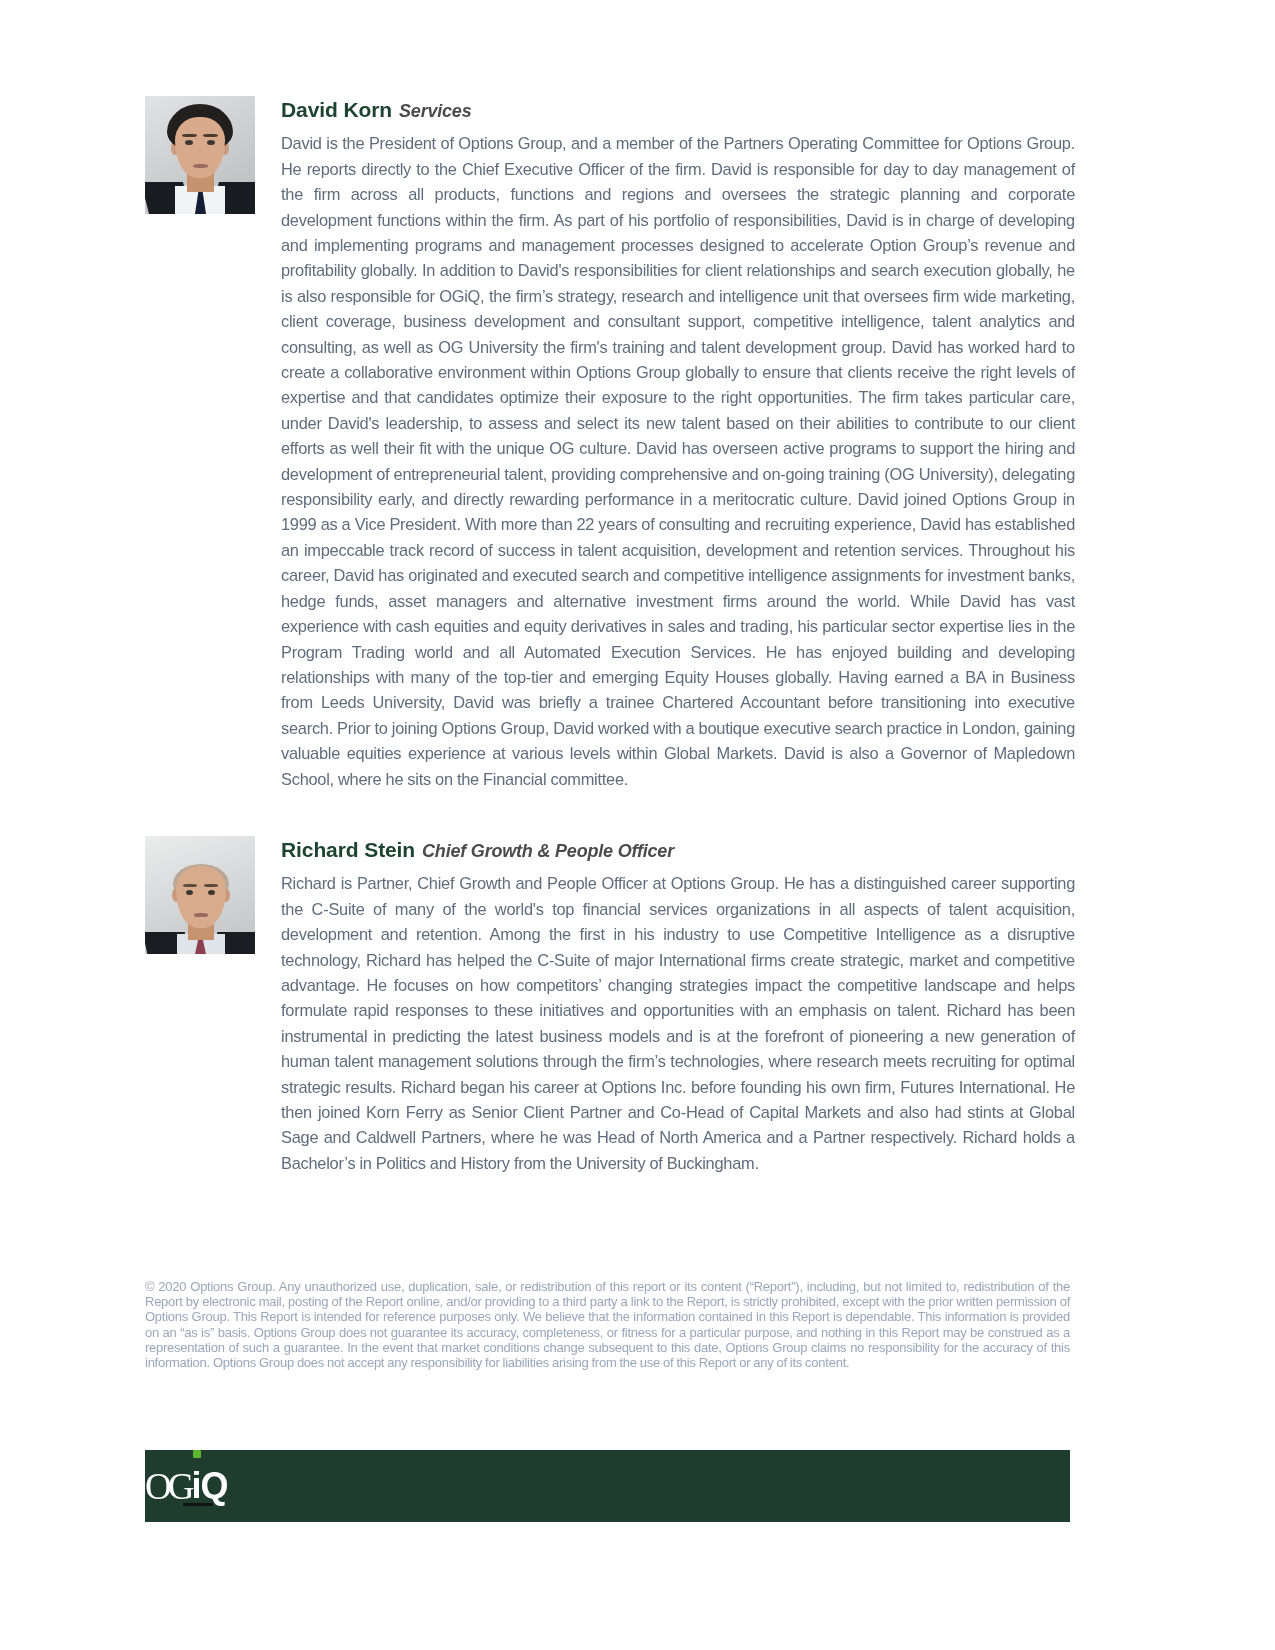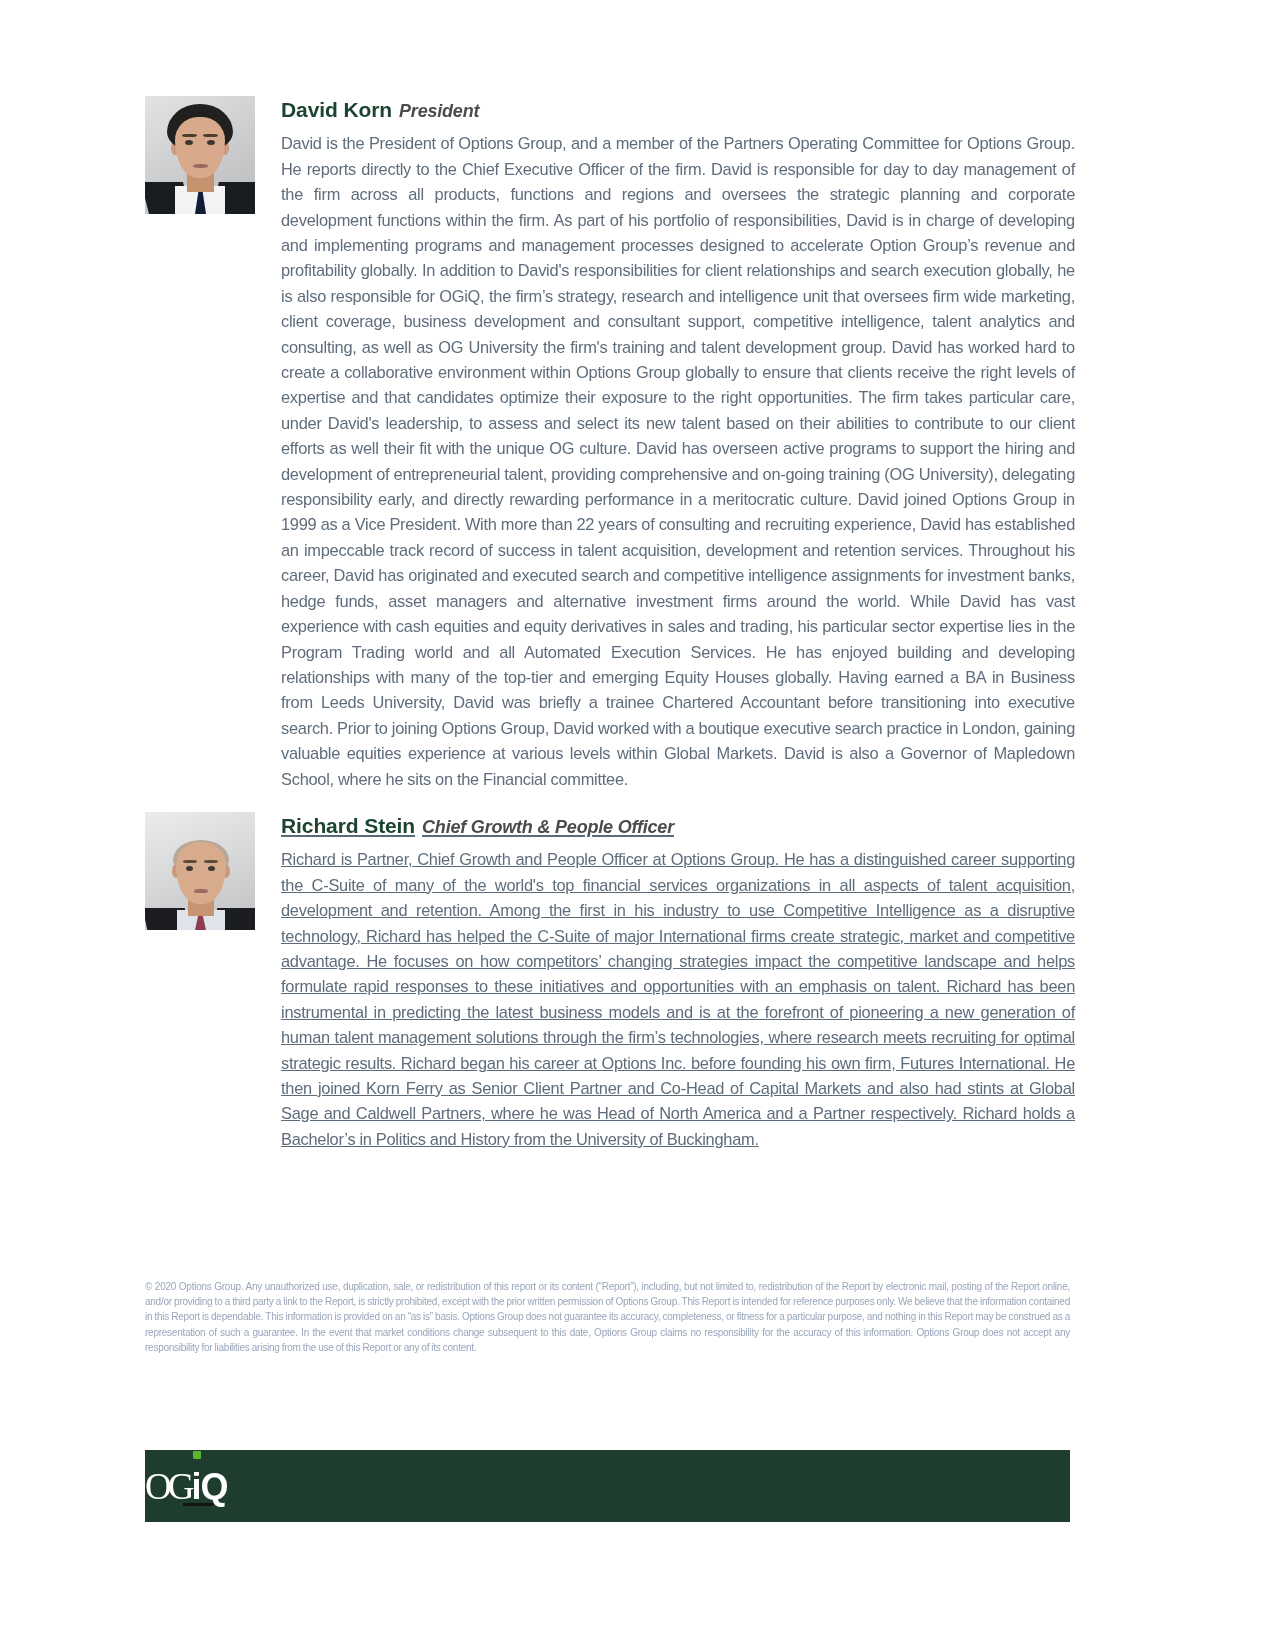--- a/index.html
+++ b/index.html
@@ -84,21 +84,21 @@
     line-height: 25.4px;
     color: #5e6c7b;
     text-align: justify;
     letter-spacing: -0.25px;
     word-spacing: -0.2px;
     hyphens: auto;
     -webkit-hyphens: auto;
   }
 
   #bio-1 { position: absolute; left: 0; top: 96px; width: 930px; }
-  #bio-2 { position: absolute; left: 0; top: 812px; width: 930px; text-decoration: underline; }
+  #bio-2 { position: absolute; left: 0; top: 836px; width: 930px; }
 
   
   .portrait {
     position: absolute;
     inset: 0;
     background: linear-gradient(150deg, #e2e3e4 0%, #cfd0d1 45%, #b9babb 100%);
   }
   .p-hair {
     position: absolute;
     border-radius: 50% 50% 44% 44% / 58% 58% 42% 42%;
@@ -149,21 +149,21 @@
   #portrait-2 .p-jacket-r { left: 70px; top: 96px; width: 44px; height: 22px; transform: skewX(-12deg); background:#1c1d22; }
   #portrait-2 .p-tie    { left: 50px; top: 104px; width: 11px; height: 14px; background:#8e3d4e; clip-path: polygon(28% 0, 72% 0, 100% 100%, 0 100%); }
 
   
   .disclaimer {
     position: absolute;
     left: 145px;
     top: 1279px;
     width: 925px;
     font-family: "Liberation Sans", sans-serif;
-    font-size: 10px;
+    font-size: 13px;
     line-height: 15.2px;
     color: #9aa6bb;
     text-align: justify;
     letter-spacing: -0.25px;
     word-spacing: -0.35px;
   }
 
   
   .footer-bar {
     position: absolute;
@@ -181,21 +181,21 @@
     color: #ffffff;
     font-size: 32px;
     font-variant: small-caps;
     letter-spacing: 0.6px;
     margin-left: 32px;
     white-space: nowrap;
   }
   .ogiq {
     margin-right: 16px;
     display: flex;
-    align-items: flex-end;
+    align-items: center;
     position: relative;
     white-space: nowrap;
   }
   .ogiq .og {
     font-family: "Liberation Serif", serif;
     font-size: 37px;
     color: #ffffff;
     letter-spacing: -4px;
   }
   .ogiq .iq {
@@ -247,21 +247,21 @@
             <div class="p-face"></div>
             <div class="p-brow p-brow-l"></div>
             <div class="p-brow p-brow-r"></div>
             <div class="p-eye p-eye-l"></div>
             <div class="p-eye p-eye-r"></div>
             <div class="p-mouth"></div>
           </div>
         </div>
       </div>
       <div class="bio-body">
-        <h2 class="bio-heading"><span class="bio-name">David Korn</span><span class="bio-title">President</span></h2>
+        <h2 class="bio-heading"><span class="bio-name">David Korn</span><span class="bio-title">Services</span></h2>
         <p class="bio-text">David is the President of Options Group, and a member of the Partners Operating Committee for Options Group. He reports directly to the Chief Executive Officer of the firm. David is responsible for day to day management of the firm across all products, functions and regions and oversees the strategic planning and corporate development functions within the firm. As part of his portfolio of responsibilities, David is in charge of developing and implementing programs and management processes designed to accelerate Option Group’s revenue and profitability globally. In addition to David's responsibilities for client relationships and search execution globally, he is also responsible for OGiQ, the firm’s strategy, research and intelligence unit that oversees firm wide marketing, client coverage, business development and consultant support, competitive intelligence, talent analytics and consulting, as well as OG University the firm's training and talent development group. David has worked hard to create a collaborative environment within Options Group globally to ensure that clients receive the right levels of expertise and that candidates optimize their exposure to the right opportunities. The firm takes particular care, under David's leadership, to assess and select its new talent based on their abilities to contribute to our client efforts as well their fit with the unique OG culture. David has overseen active programs to support the hiring and development of entrepreneurial talent, providing comprehensive and on-going training (OG University), delegating responsibility early, and directly rewarding performance in a meritocratic culture. David joined Options Group in 1999 as a Vice President. With more than 22 years of consulting and recruiting experience, David has established an impeccable track record of success in talent acquisition, development and retention services. Throughout his career, David has originated and executed search and competitive intelligence assignments for investment banks, hedge funds, asset managers and alternative investment firms around the world. While David has vast experience with cash equities and equity derivatives in sales and trading, his particular sector expertise lies in the Program Trading world and all Automated Execution Services. He has enjoyed building and developing relationships with many of the top-tier and emerging Equity Houses globally. Having earned a BA in Business from Leeds University, David was briefly a trainee Chartered Accountant before transitioning into executive search. Prior to joining Options Group, David worked with a boutique executive search practice in London, gaining valuable equities experience at various levels within Global Markets. David is also a Governor of Mapledown School, where he sits on the Financial committee.</p>
       </div>
     </div>
 
     <div class="bio" id="bio-2">
       <div class="bio-photo-wrap">
         <div class="bio-photo">
           <div class="portrait" id="portrait-2">
             <div class="p-bg2"></div>
             <div class="p-jacket-l"></div>

